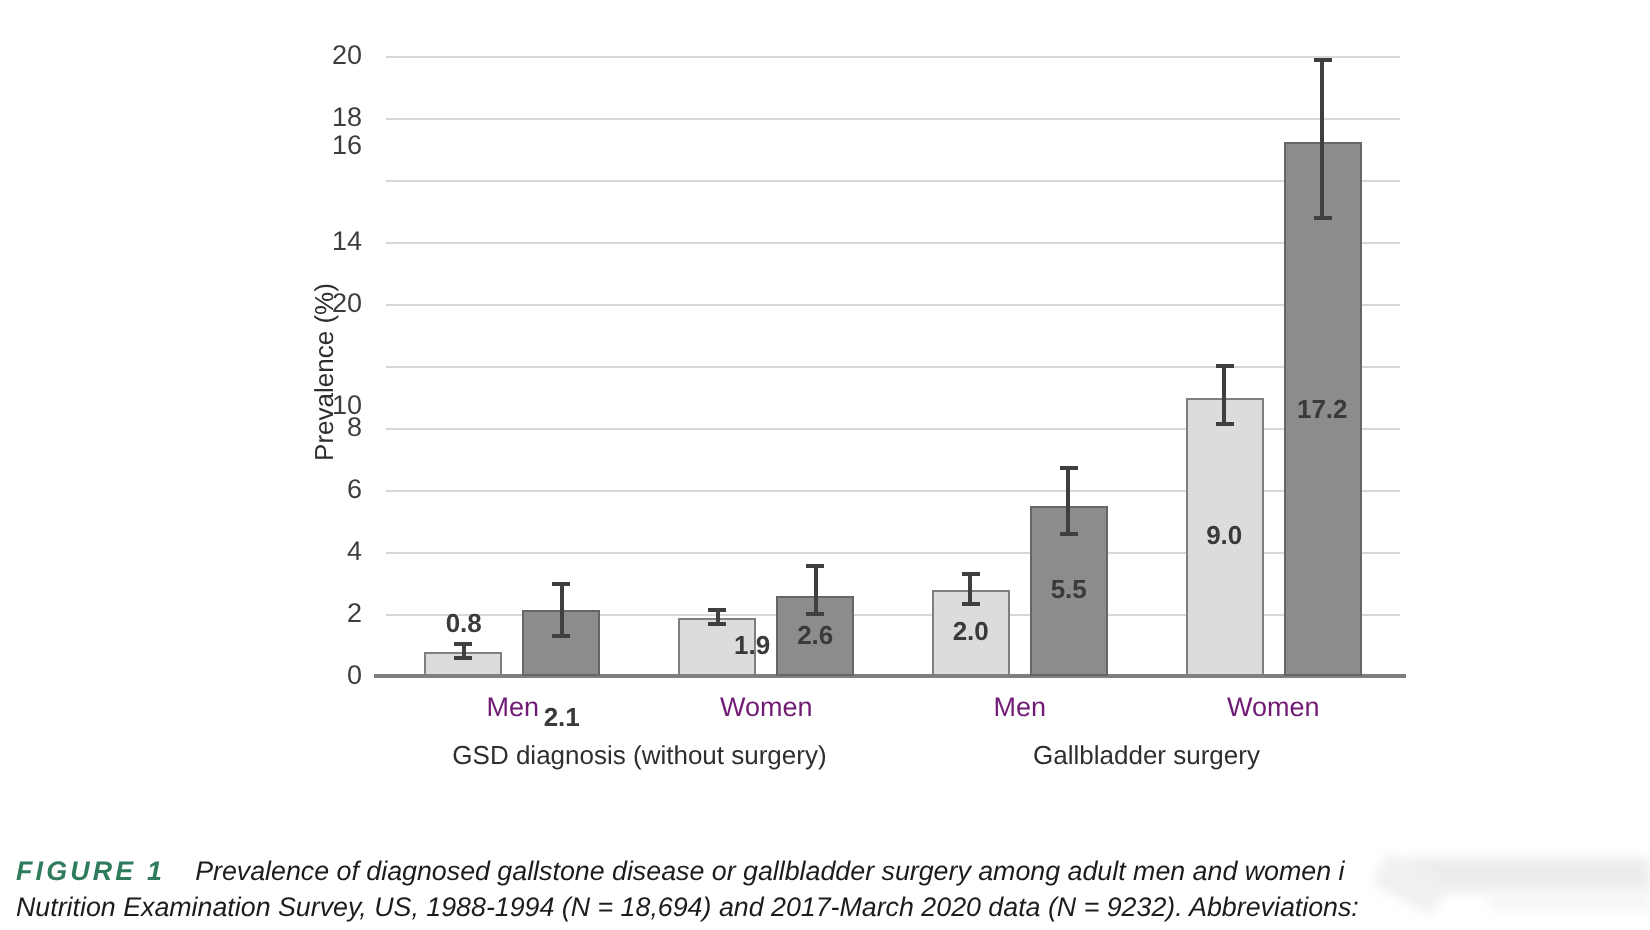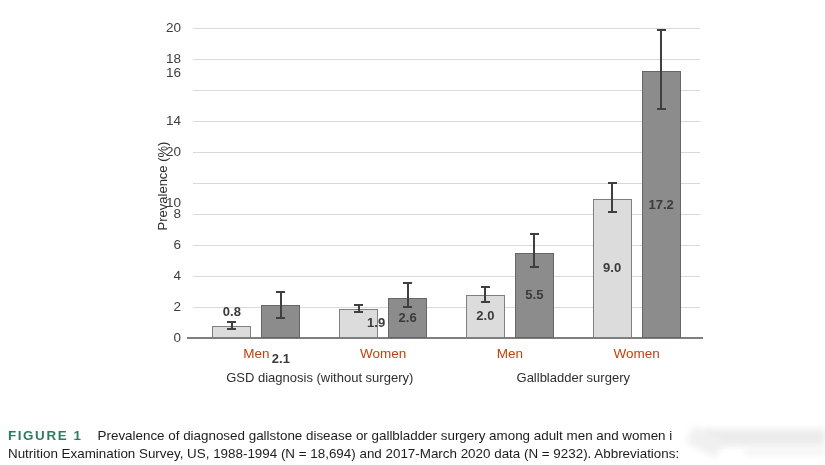--- a/index.html
+++ b/index.html
@@ -6,32 +6,32 @@
   .page{position:relative;width:825px;height:465px;background:#ffffff;overflow:hidden;
         font-family:"Liberation Sans", sans-serif;color:#303030;}
   
   .gridline{position:absolute;height:1px;background:#d9d9d9;}
   .axisline{position:absolute;height:2px;background:#7f7f7f;}
   .ytick{position:absolute;width:34px;text-align:right;font-size:13.5px;color:#3d3d3d;line-height:16px;}
   .bar{position:absolute;box-sizing:border-box;border:1px solid #7f7f7f;}
   .errline{position:absolute;width:2px;background:#3f3f3f;}
   .errcap{position:absolute;height:2px;background:#3f3f3f;}
   .valuelabel{position:absolute;font-size:13px;font-weight:700;color:#3a3a3a;text-align:center;line-height:16px;}
-  .xtick{position:absolute;font-size:13.5px;color:#c2410c;text-align:center;line-height:16px;}
+  .xtick{position:absolute;font-size:13.5px;color:#701a75;text-align:center;line-height:16px;}
   .section-label{position:absolute;font-size:13px;color:#2e2e2e;text-align:center;line-height:16px;}
   .ylabel{position:absolute;left:162px;top:186px;transform:translate(-50%,-50%) rotate(-90deg);
           white-space:nowrap;font-size:13px;color:#2e2e2e;}
   
   .legend{position:absolute;left:446px;top:393px;transform:translateX(-50%);
           display:flex;gap:32px;align-items:center;font-size:13px;color:#2e2e2e;}
   .legend-item{display:flex;align-items:center;gap:8px;}
   .legend-swatch{width:9px;height:9px;border:1px solid #7f7f7f;box-sizing:border-box;}
   
   .caption{position:absolute;left:8px;top:427px;width:812px;font-size:13.4px;
-           color:#1c1c1c;line-height:17.5px;}
+           color:#1c1c1c;line-height:17.5px;font-style:italic;}
   .figure-label{font-weight:700;letter-spacing:1.6px;margin-right:15px;}
   
   .smudge{position:absolute;background:#ececec;filter:blur(3px);}
   .smudge-a{left:703px;top:429px;width:122px;height:17px;}
   .smudge-b{left:688px;top:433px;width:34px;height:18px;transform:rotate(28deg);background:#f0f0f0;}
   .smudge-c{left:745px;top:447px;width:80px;height:8px;background:#f4f4f4;}
 </style>
 </head>
 <body>
 

